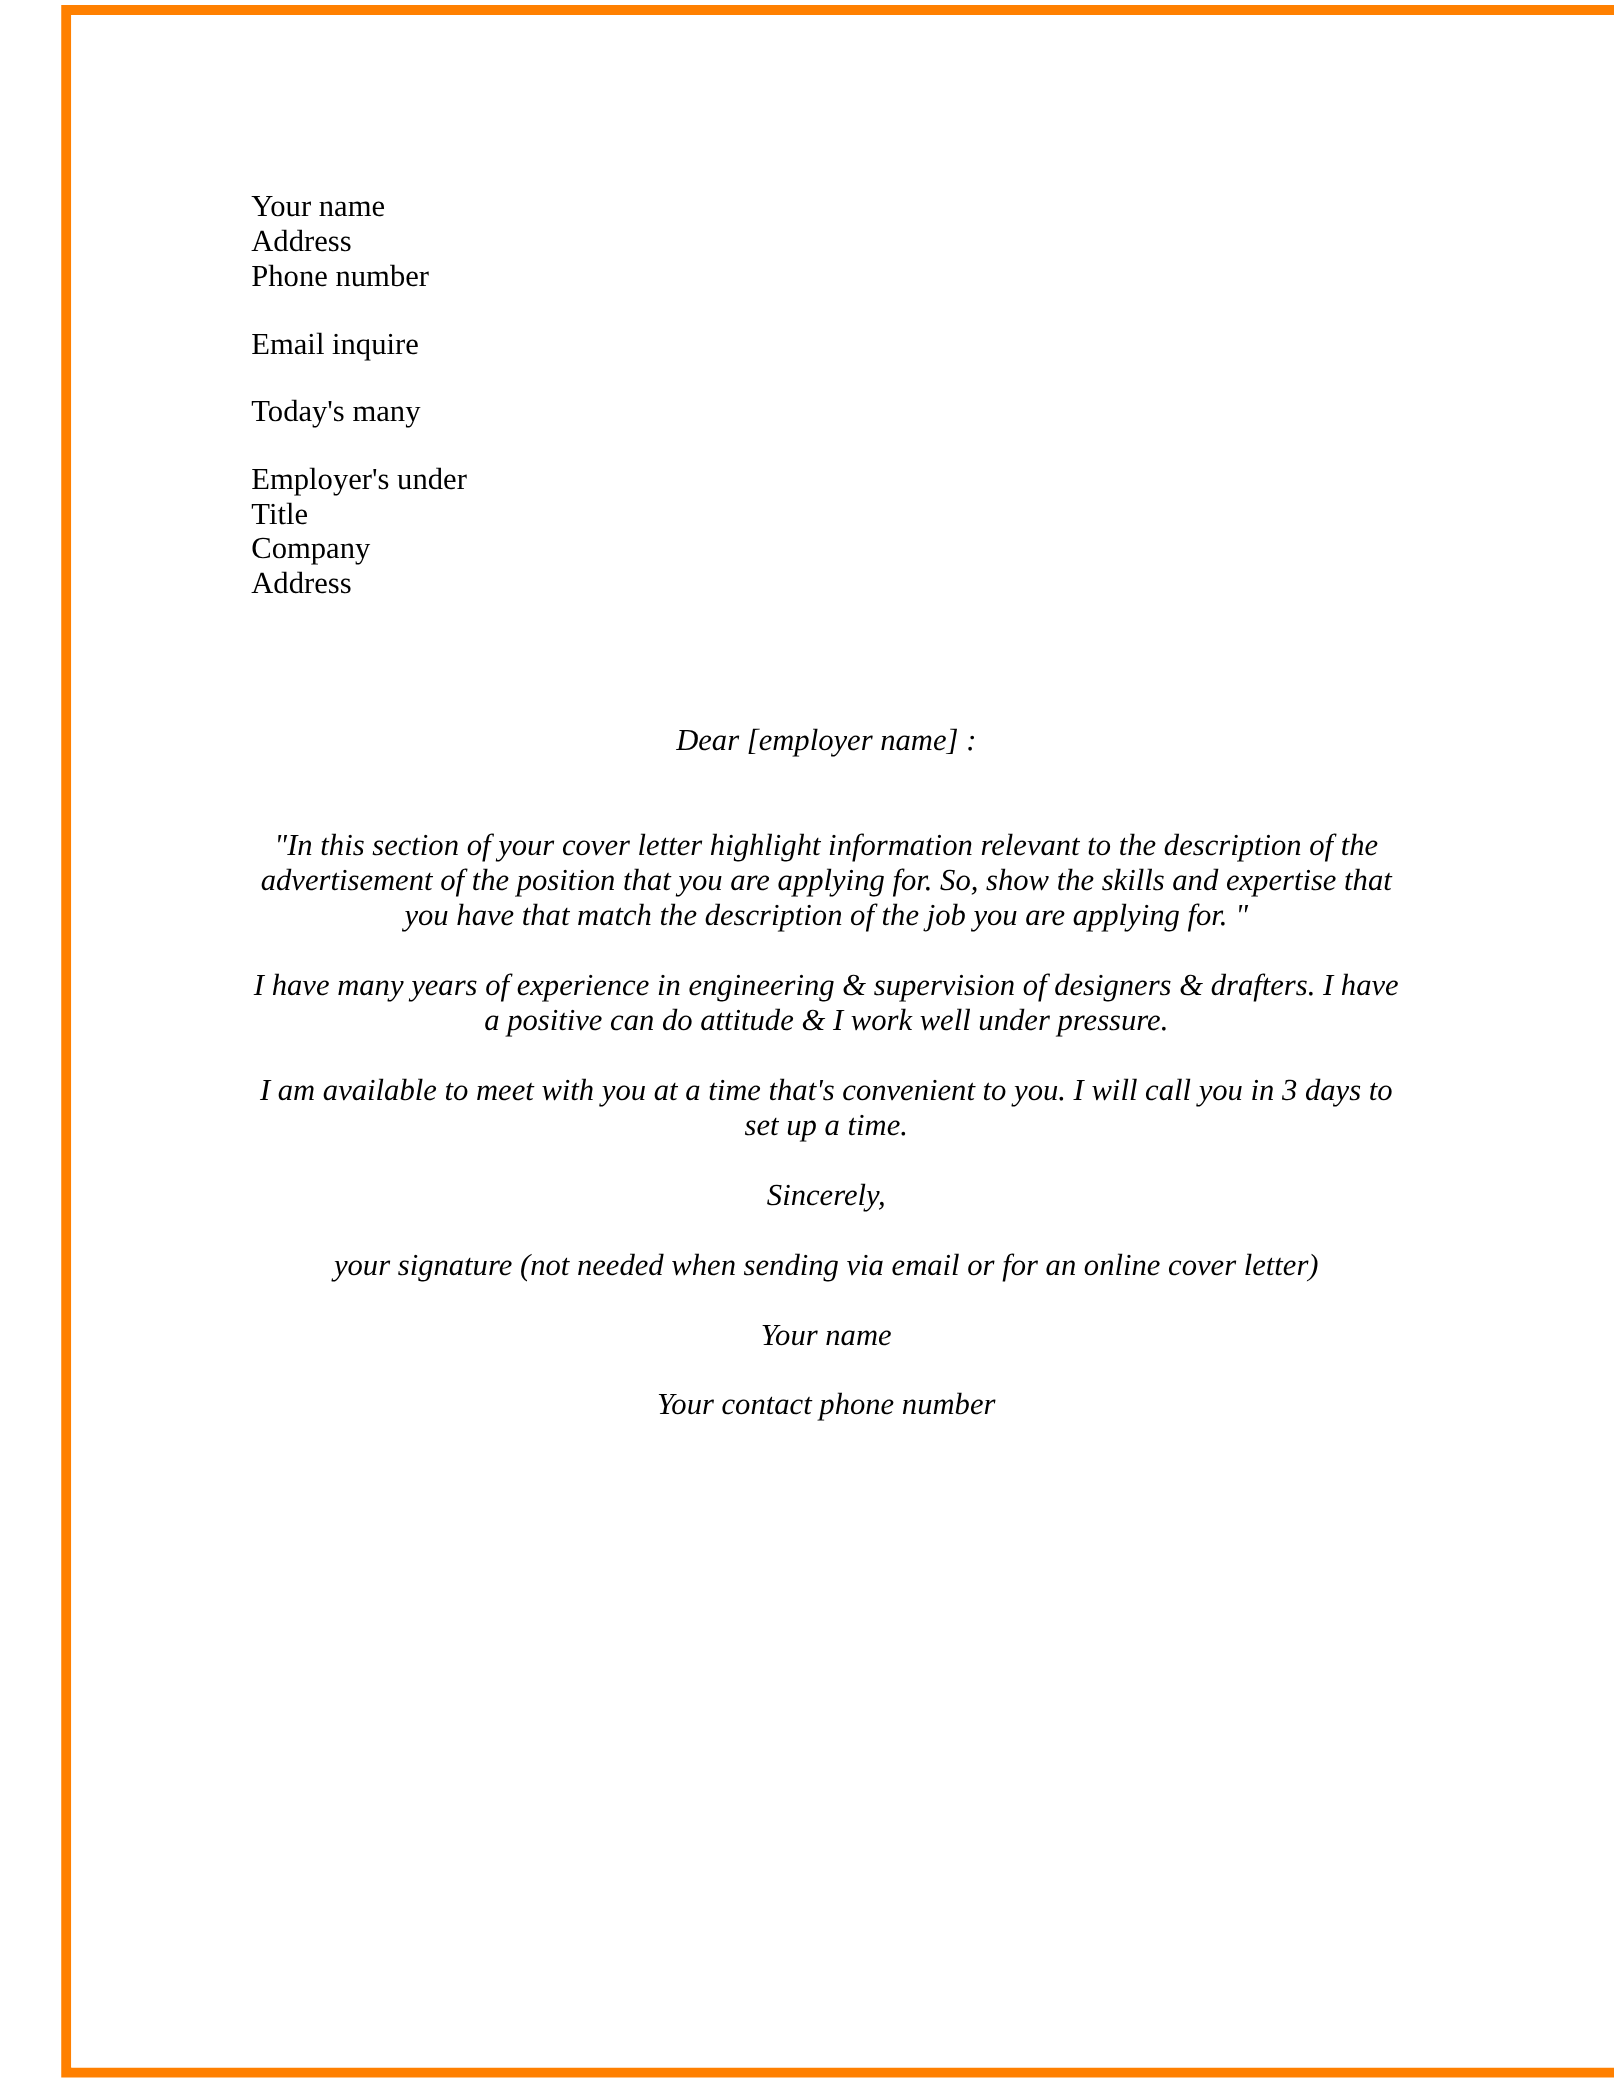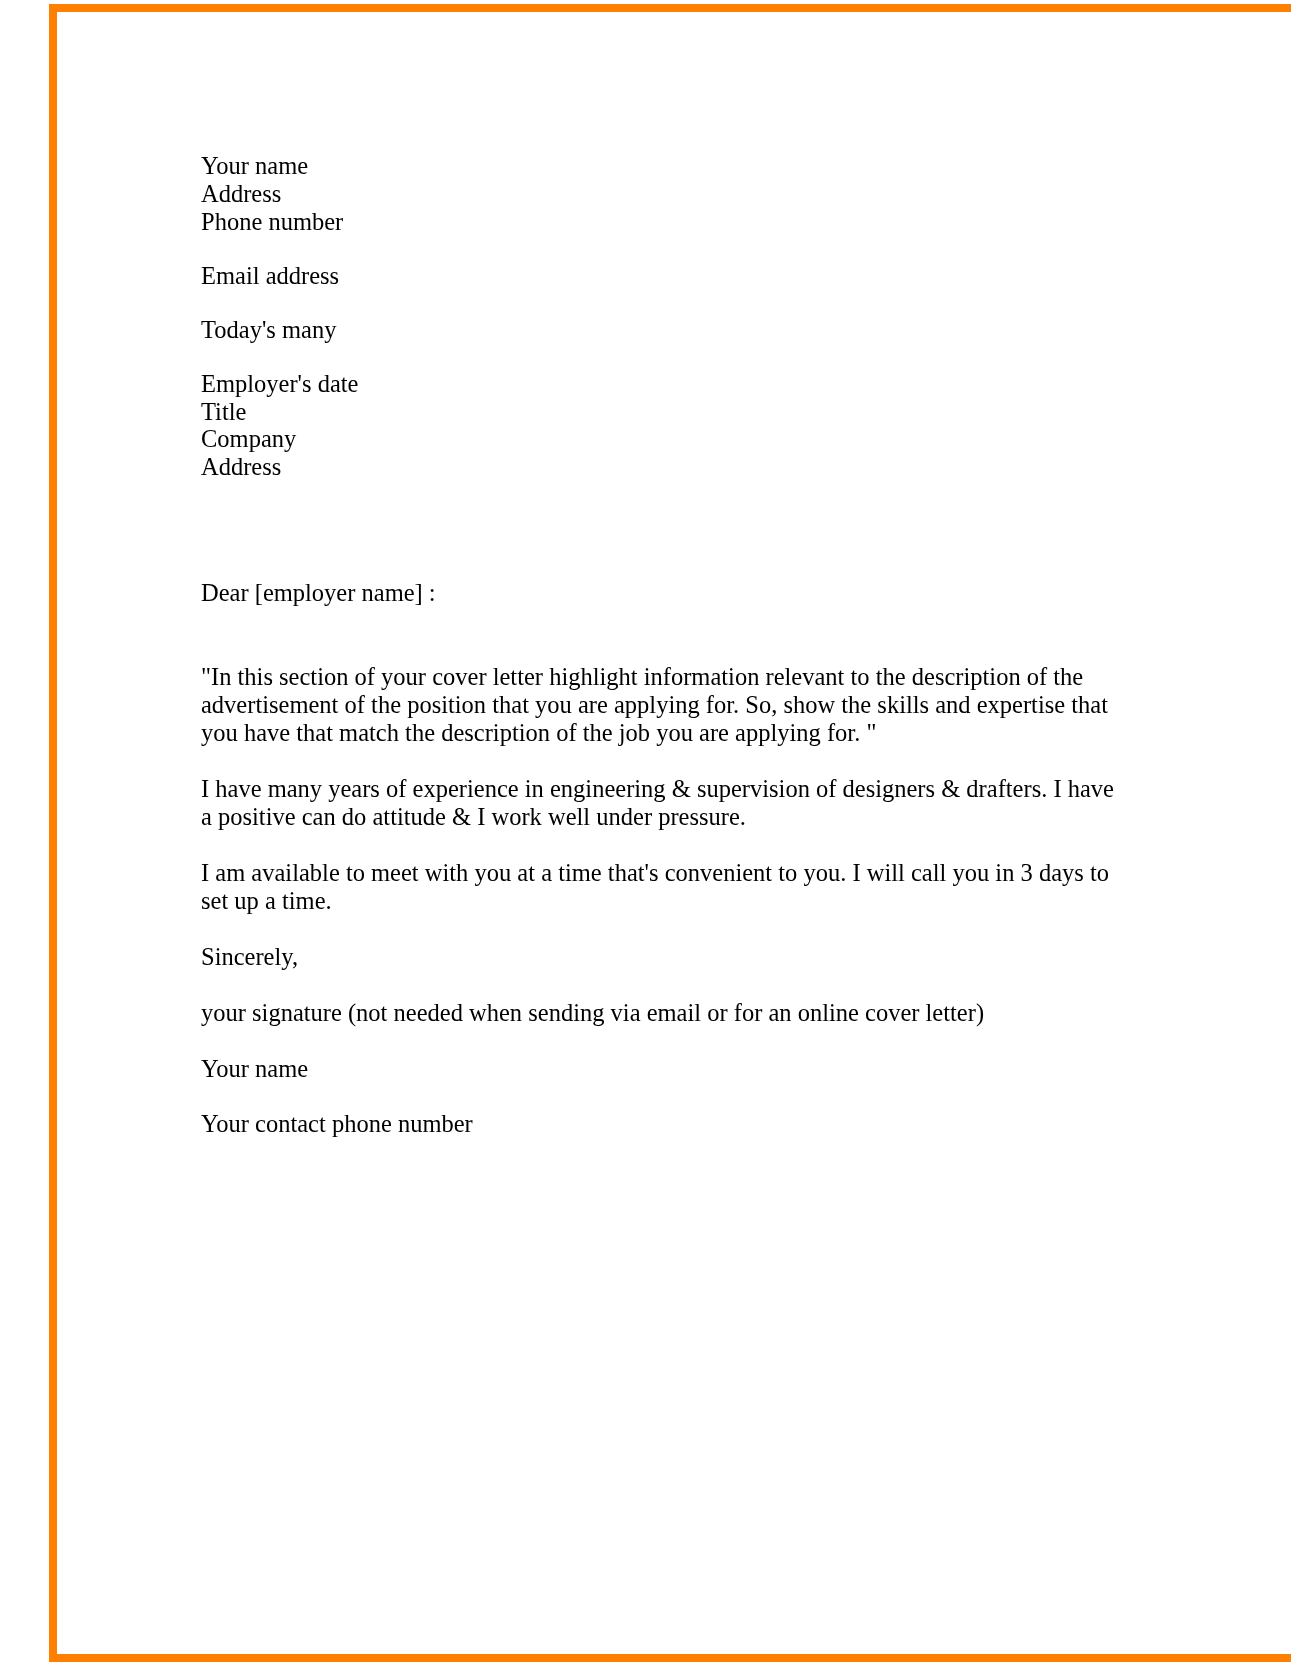--- a/index.html
+++ b/index.html
@@ -57,53 +57,54 @@
     white-space: pre-wrap;
   }
 
   
   .gap-sm { height: 26px; }
   .gap-md { height: 28px; }
   .gap-lg { height: 98px; }
 
   .para {
     margin: 0;
-    text-align: left;
+    text-align: center;
     white-space: normal;
+    font-style: italic;
   }
 </style>
 </head>
 <body>
 
 <div class="page-frame">
   <div class="letter-sheet">
     <div class="letter-body">
 
       <div class="block">
         <span class="line">Your name</span>
         <span class="line">Address</span>
         <span class="line">Phone number</span>
       </div>
 
       <div class="gap-sm"></div>
 
       <div class="block">
-        <span class="line">Email address</span>
+        <span class="line">Email inquire</span>
       </div>
 
       <div class="gap-sm"></div>
 
       <div class="block">
         <span class="line">Today's many</span>
       </div>
 
       <div class="gap-sm"></div>
 
       <div class="block">
-        <span class="line">Employer's date</span>
+        <span class="line">Employer's under</span>
         <span class="line">Title</span>
         <span class="line">Company</span>
         <span class="line">Address</span>
       </div>
 
       <div class="gap-lg"></div>
 
       <p class="para">Dear [employer name] :</p>
 
       <div class="gap-md"></div>

